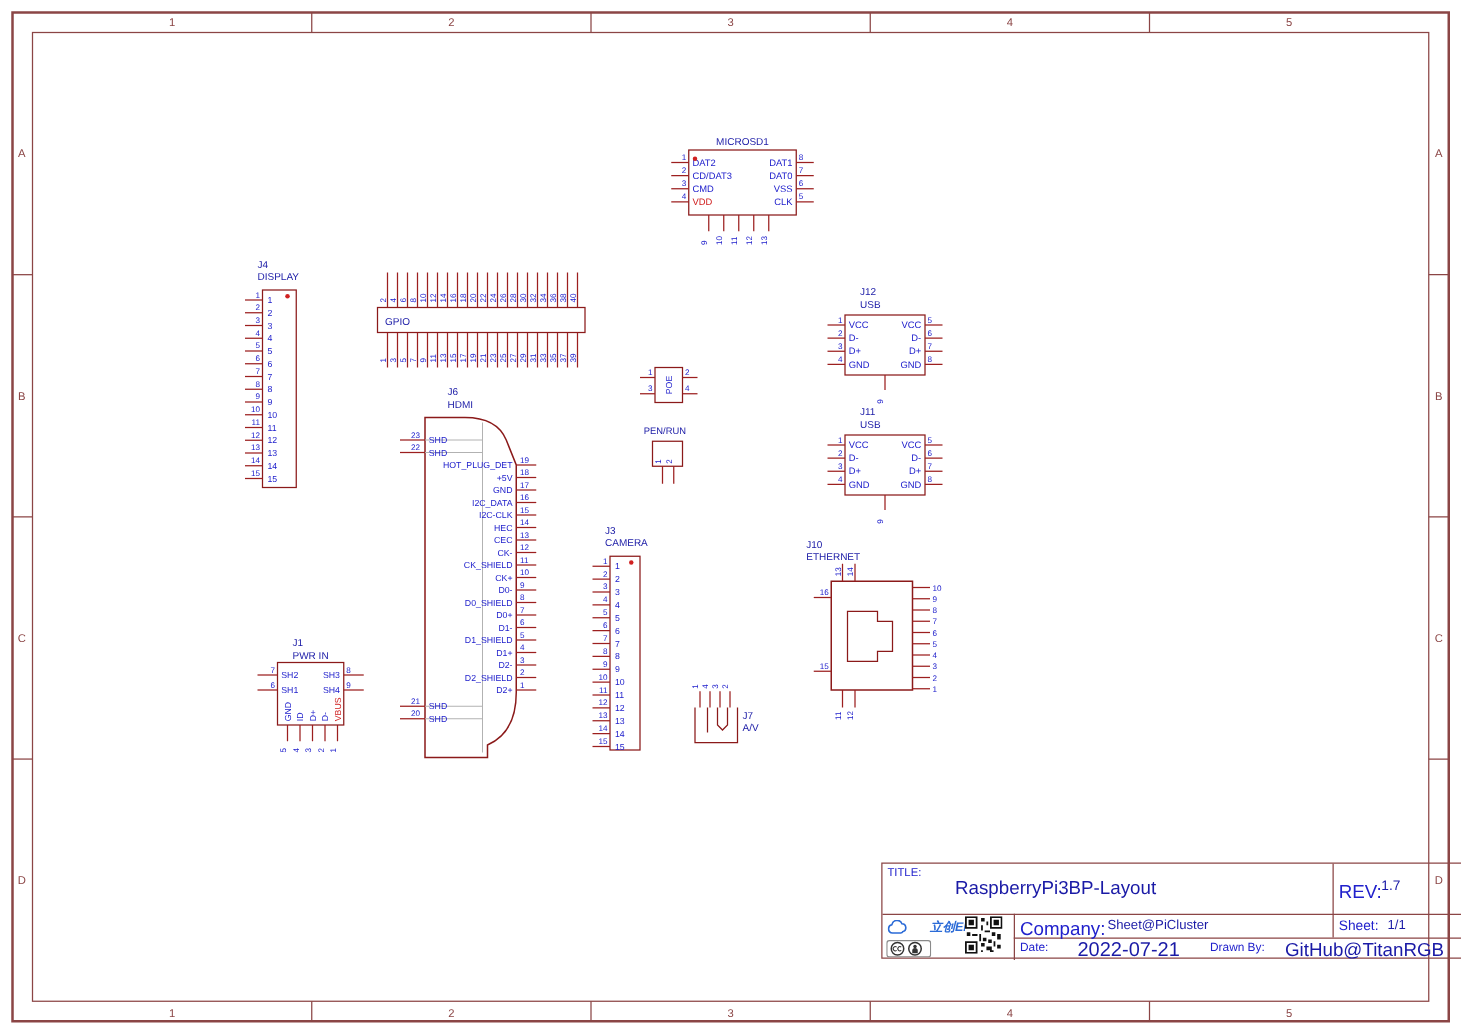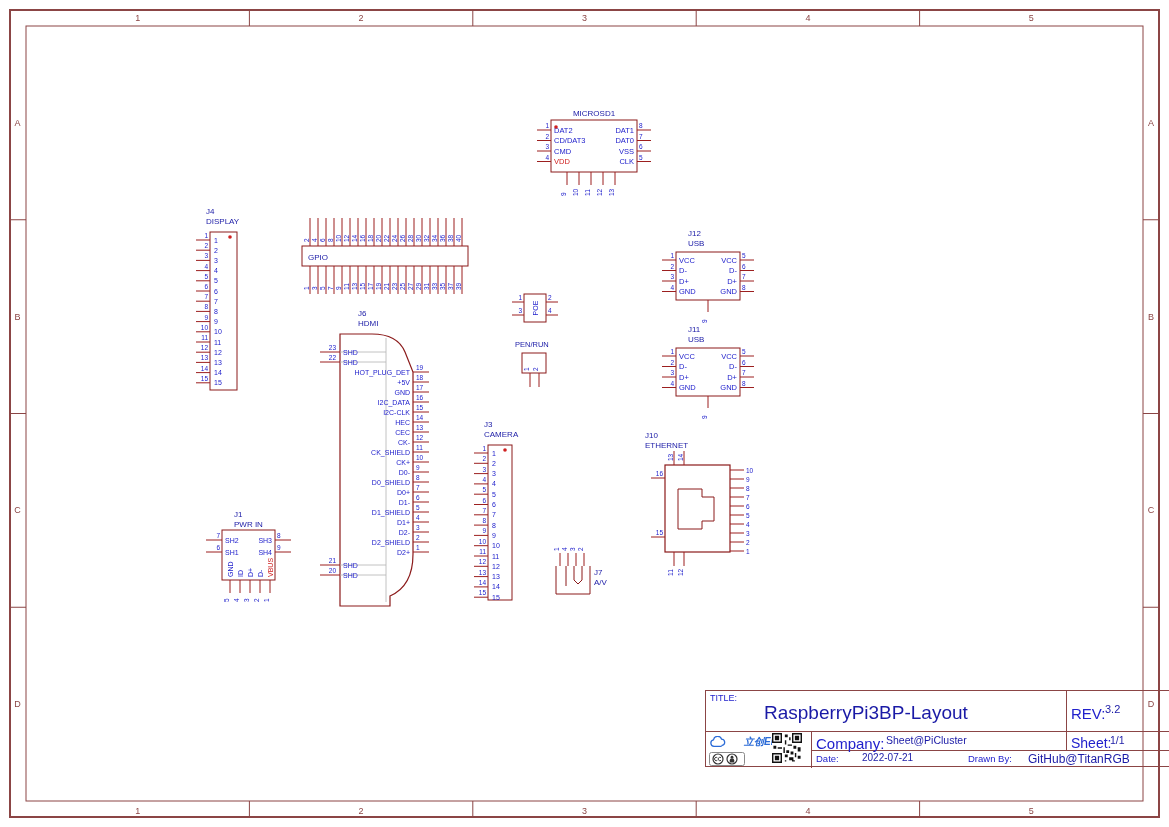--- a/index.html
+++ b/index.html
@@ -502,33 +502,33 @@
       <text x="269" y="602" fill="#2121cc" font-size="6.5" text-anchor="start" transform="rotate(-90 269 602)">1</text>
     </svg>
 
   <div class="titleblock">
     <div class="tbline" style="left:0;right:0;top:40px;border-top:1px solid var(--frame)"></div>
     <div class="tbline" style="left:105px;right:0;top:59px;border-top:1px solid var(--frame)"></div>
     <div class="tbline" style="left:360px;top:0;height:59px;border-left:1px solid var(--frame)"></div>
     <div class="tbline" style="left:105px;top:40px;height:37px;border-left:1px solid var(--frame)"></div>
 
     <span class="tbt" style="left:4px;top:3px;font-size:9px">TITLE:</span>
-    <span class="tbt" style="left:58px;top:12px;font-size:19px;color:var(--ref)">RaspberryPi3BP-Layout</span>
+    <span class="tbt" style="left:58px;top:12px;font-size:15px;color:var(--ref)">RaspberryPi3BP-Layout</span>
     <span class="tbt" style="left:365px;top:15px;font-size:15px">REV:</span>
-    <span class="tbt" style="left:399px;top:13px;font-size:11px;color:var(--ref)">3.2</span>
+    <span class="tbt" style="left:399px;top:13px;font-size:11px;color:var(--ref)">1.7</span>
 
     <span class="tbt" style="left:110px;top:45px;font-size:15px">Company:</span>
     <span class="tbt" style="left:180px;top:43.5px;font-size:10.5px;color:var(--ref)">Sheet@PiCluster</span>
-    <span class="tbt" style="left:365px;top:45px;font-size:14px">Sheet:</span>
+    <span class="tbt" style="left:365px;top:45px;font-size:11px">Sheet:</span>
     <span class="tbt" style="left:404px;top:43.5px;font-size:10.5px;color:var(--ref)">1/1</span>
 
     <span class="tbt" style="left:110px;top:63px;font-size:9.5px">Date:</span>
-    <span class="tbt" style="left:156px;top:61.5px;font-size:10px;color:var(--ref)">2022-07-21</span>
+    <span class="tbt" style="left:156px;top:61.5px;font-size:16px;color:var(--ref)">2022-07-21</span>
     <span class="tbt" style="left:262px;top:63px;font-size:9.5px">Drawn By:</span>
-    <span class="tbt" style="left:322px;top:61.5px;font-size:12px;color:var(--ref)">GitHub@TitanRGB</span>
+    <span class="tbt" style="left:322px;top:61.5px;font-size:15px;color:var(--ref)">GitHub@TitanRGB</span>
 
     <div class="logo" style="left:4px;top:44px">
       <svg width="16" height="12" viewBox="0 0 20 14">
         <path d="M5,12.5 a4.2,4.2 0 0 1 -0.6,-8.3 a5.2,5.2 0 0 1 10,-0.9 a4,4 0 0 1 0.8,7.9 q-0.5,1.3 -2,1.3 z" fill="none" stroke="var(--logo_blue)" stroke-width="1.6"></path>
       </svg>
       <span style="color:var(--logo_blue);font-size:10px;font-style:italic;font-weight:bold">立创EDA</span>
     </div>
 
     <svg class="qr" style="left:66px;top:42px" width="30" height="30" viewBox="0 0 21 21">
       <rect width="21" height="21" fill="#ffffff"></rect>

